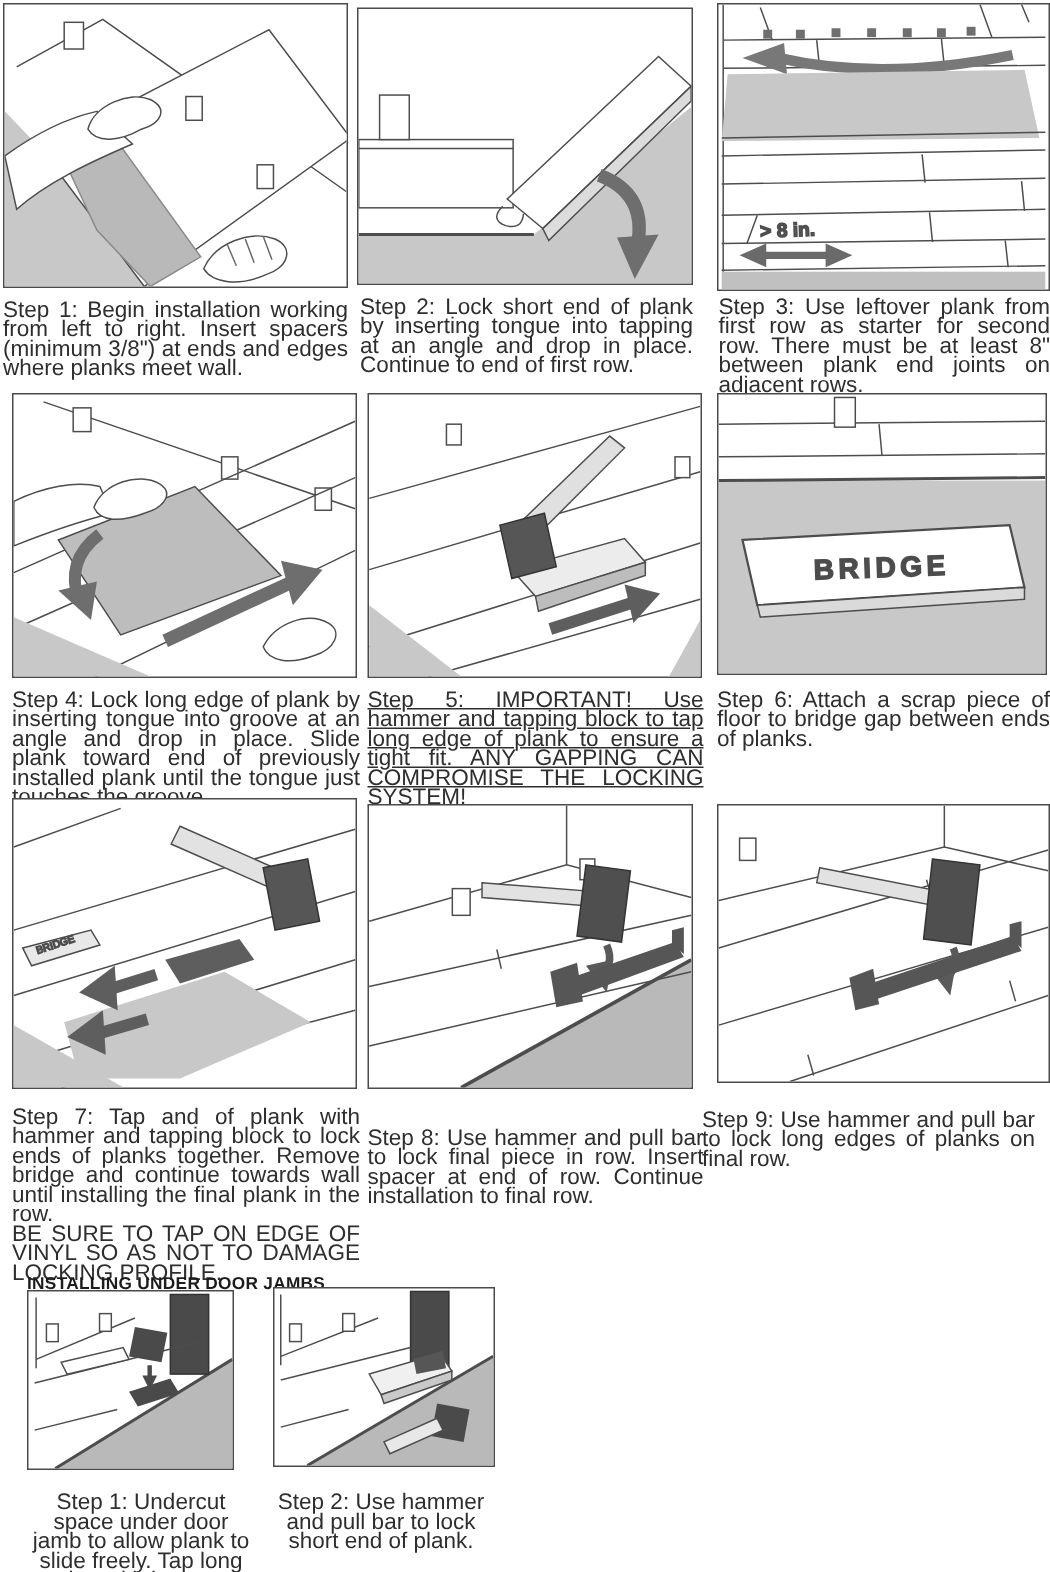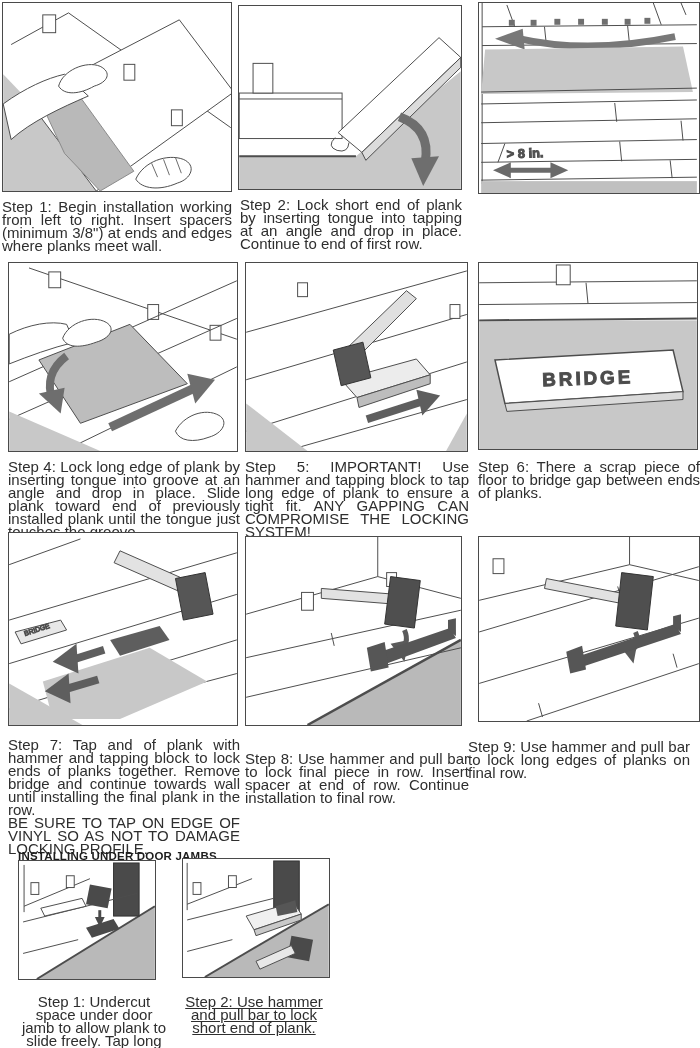--- a/index.html
+++ b/index.html
@@ -21,28 +21,28 @@
   #f7{left:8px;top:532px;width:230px;height:194px;}
   #f8{left:245px;top:536px;width:217px;height:190px;}
   #f9{left:478px;top:536px;width:222px;height:186px;}
   #fa{left:18px;top:860px;width:138px;height:120px;}
   #fb{left:182px;top:858px;width:148px;height:120px;}
   
   #c1{left:2px;top:200px;width:230px;}
   #c2{left:240px;top:198px;width:222px;}
   #c3{left:479px;top:198px;width:221px;}
   #c4{left:8px;top:460px;width:232px;}
-  #c5{left:245px;top:460px;width:224px;}
+  #c5{left:245px;top:460px;width:224px;text-decoration:underline;}
   #c6{left:478px;top:460px;width:222px;}
   #c7{left:8px;top:738px;width:232px;}
   #c8{left:245px;top:752px;width:224px;}
   #c9{left:468px;top:740px;width:222px;}
   #hj{left:18px;top:838px;}
   #ca{left:18px;top:995px;width:152px;}
-  #cb{left:178px;top:995px;width:152px;text-decoration:underline;}
+  #cb{left:178px;top:995px;width:152px;}
 </style>
 </head>
 <body>
 
 <div class="page">
 
   <div class="fig" id="f1">
     <svg viewBox="0 0 230 190">
       <g stroke="#4d4d4d" stroke-width="1" fill="none">
         <polygon points="0,72 24,97 96,190 0,190" fill="#c8c8c8" stroke="none"></polygon>
@@ -113,20 +113,21 @@
         <line x1="30" y1="169" x2="74" y2="169" stroke="#6a6a6a" stroke-width="5"></line>
         <polygon points="32,161 14,169 32,177" fill="#6a6a6a" stroke="none"></polygon>
         <polygon points="72,161 90,169 72,177" fill="#6a6a6a" stroke="none"></polygon>
         <rect x="2" y="180" width="218" height="12" fill="#c0c0c0" stroke="none"></rect>
       </g>
     </svg>
   </div>
 
   <div class="cap" id="c1">Step 1: Begin installation working from left to right. Insert spacers (minimum 3/8") at ends and edges where planks meet wall.</div>
   <div class="cap" id="c2">Step 2: Lock short end of plank by inserting tongue into tapping at an angle and drop in place. Continue to end of first row.</div>
+  <div class="cap" id="c3">Step 3: Use leftover plank from first row as starter for second row. There must be at least 8" between plank end joints on adjacent rows.</div>
 
   <div class="fig" id="f4">
     <svg viewBox="0 0 230 190">
       <g stroke="#4d4d4d" stroke-width="1" fill="none">
         <line x1="20" y1="5" x2="230" y2="77"></line>
         <rect x="40" y="9" width="12" height="16" fill="#ffffff"></rect>
         <rect x="140" y="42" width="11" height="15" fill="#ffffff"></rect>
         <rect x="203" y="63" width="11" height="15" fill="#ffffff"></rect>
         <line x1="0" y1="120" x2="230" y2="18"></line>
         <line x1="0" y1="158" x2="230" y2="56"></line>
@@ -176,21 +177,21 @@
         <rect x="78" y="2" width="14" height="20" fill="#ffffff"></rect>
         <polygon points="16,98 196,88 206,130 26,142" fill="#ffffff" stroke-width="1.5"></polygon>
         <polygon points="26,142 206,130 206,138 28,150" fill="#dadada"></polygon>
         <text x="110" y="123" font-size="19" letter-spacing="3" fill="#4c4c4c" text-anchor="middle" font-weight="600" transform="rotate(-2 110 123)">BRIDGE</text>
       </g>
     </svg>
   </div>
 
   <div class="cap" id="c4">Step 4: Lock long edge of plank by inserting tongue into groove at an angle and drop in place. Slide plank toward end of previously installed plank until the tongue just touches the groove.</div>
   <div class="cap" id="c5">Step 5: IMPORTANT! Use hammer and tapping block to tap long edge of plank to ensure a tight fit. ANY GAPPING CAN COMPROMISE THE LOCKING SYSTEM!</div>
-  <div class="cap" id="c6">Step 6: There a scrap piece of floor to bridge gap between ends of planks.</div>
+  <div class="cap" id="c6">Step 6: Attach a scrap piece of floor to bridge gap between ends of planks.</div>
 
   <div class="fig" id="f7">
     <svg viewBox="0 0 230 194">
       <g stroke="#4d4d4d" stroke-width="1" fill="none">
         <path d="M0,32 L72,6"></path>
         <line x1="0" y1="88" x2="230" y2="20"></line>
         <line x1="0" y1="132" x2="230" y2="62"></line>
         <line x1="0" y1="178" x2="230" y2="108"></line>
         <line x1="32" y1="194" x2="230" y2="142"></line>
         <polygon points="0,152 74,194 0,194" fill="#c8c8c8" stroke="none"></polygon>

